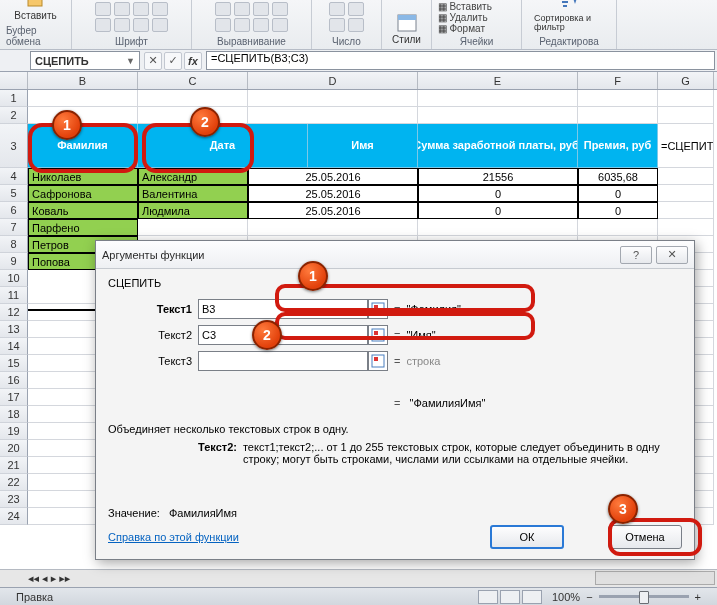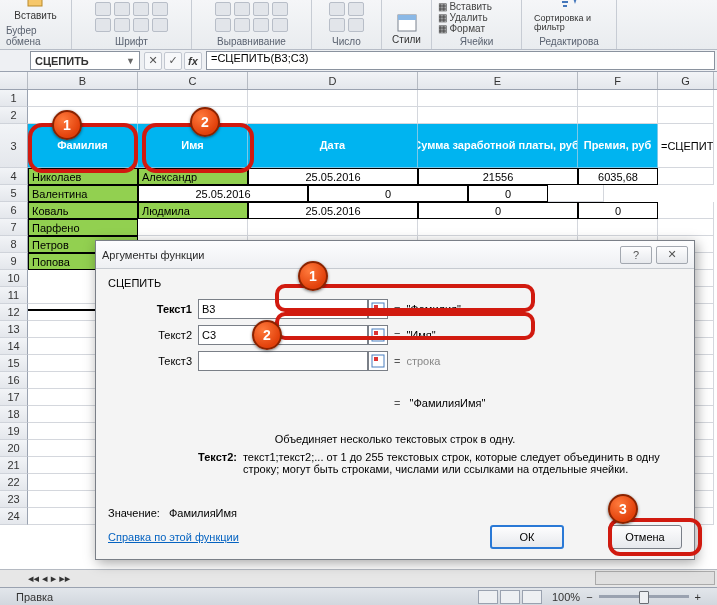--- a/index.html
+++ b/index.html
@@ -202,21 +202,21 @@
   .refbtn{
     width:20px; height:20px;
     border:1px solid #7a7f87;
     background:#fff;
     margin-left:0;
     display:flex; align-items:center; justify-content:center;
   }
   .refbtn svg{width:14px;height:14px;}
   .eq{ margin:0 6px; color:#555; }
   .preview{ color:#000; }
-  .desc{ margin:24px 0 6px 0; color:#000;text-align:center; }
+  .desc{ margin:14px 0 6px 0; color:#000; }
   .argdesc{ display:flex; margin-left:90px; font-size:11px; }
   .argdesc .an{ font-weight:bold; white-space:nowrap; margin-right:6px;}
   .bottom-row{ position:absolute; bottom:10px; left:12px; right:12px; display:flex; align-items:center;gap:36px; }
   .link{ color:#0563c1; text-decoration:underline; cursor:pointer; }
   .btn{
     width:74px; height:24px;
     border:1px solid #7a7f87;
     background:linear-gradient(#fdfdfe,#e7e9ed);
     border-radius:3px;
     display:flex; align-items:center; justify-content:center;
@@ -377,38 +377,39 @@
       <div class="cell col-B"></div>
         <div class="cell col-C"></div>
         <div class="cell col-D"></div>
         <div class="cell col-E"></div>
         <div class="cell col-F"></div>
         <div class="cell col-G"></div>
     </div>
     <div class="row tall">
       <div class="row-h" style="height:44px;">3</div>
       <div class="cell hdr-cell col-B">Фамилия</div>
+      <div class="cell hdr-cell col-D">Дата</div>
       <div class="cell hdr-cell col-C">Имя</div>
-      <div class="cell hdr-cell col-D">Дата</div>
       <div class="cell hdr-cell col-E">Сумма заработной платы, руб.</div>
       <div class="cell hdr-cell col-F">Премия, руб</div>
       <div class="cell col-G" style="background:#fff;">=СЦЕПИТ</div>
     </div>
 
     <div class="row">
         <div class="row-h">4</div>
       <div class="cell name-cell col-B">Николаев</div>
       <div class="cell name-cell col-C">Александр</div>
       <div class="cell data-cell col-D">25.05.2016</div>
       <div class="cell data-cell col-E">21556</div>
       <div class="cell data-cell col-F">6035,68</div>
       <div class="cell col-G"></div>
     </div>
     <div class="row">
         <div class="row-h">5</div>
+      <div class="cell name-cell col-B">Сафронова</div>
       <div class="cell name-cell col-C">Валентина</div>
       <div class="cell data-cell col-D">25.05.2016</div>
       <div class="cell data-cell col-E">0</div>
       <div class="cell data-cell col-F">0</div>
       <div class="cell col-G"></div>
     </div>
     <div class="row">
         <div class="row-h">6</div>
       <div class="cell name-cell col-B">Коваль</div>
       <div class="cell name-cell col-C">Людмила</div>

